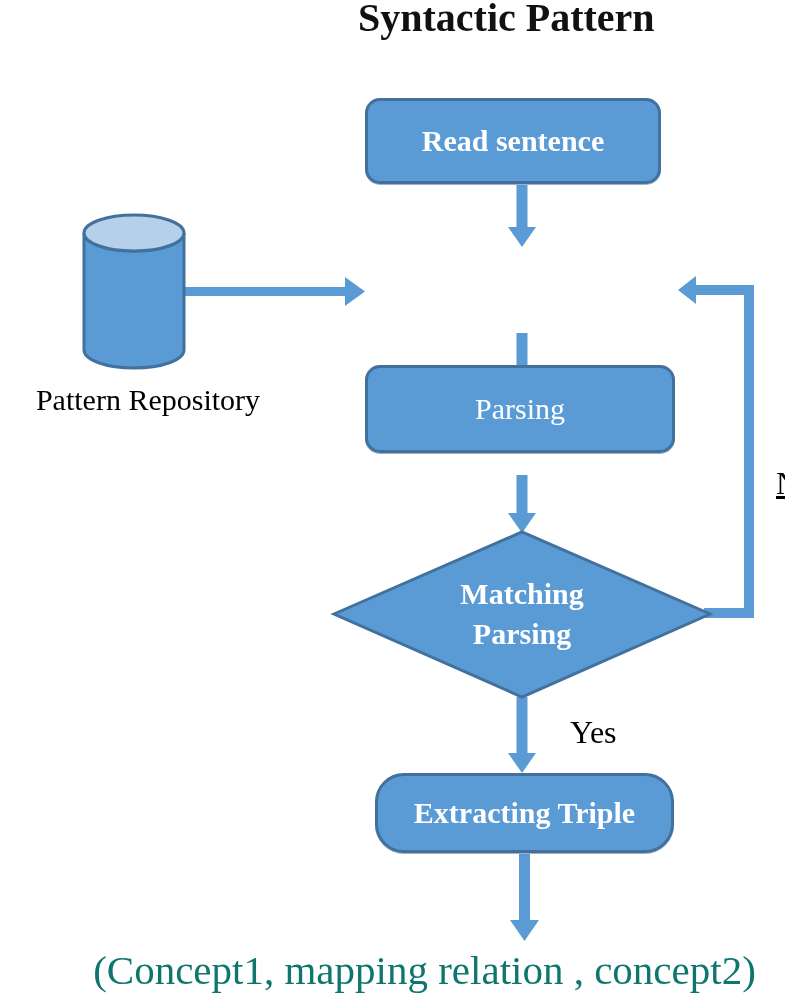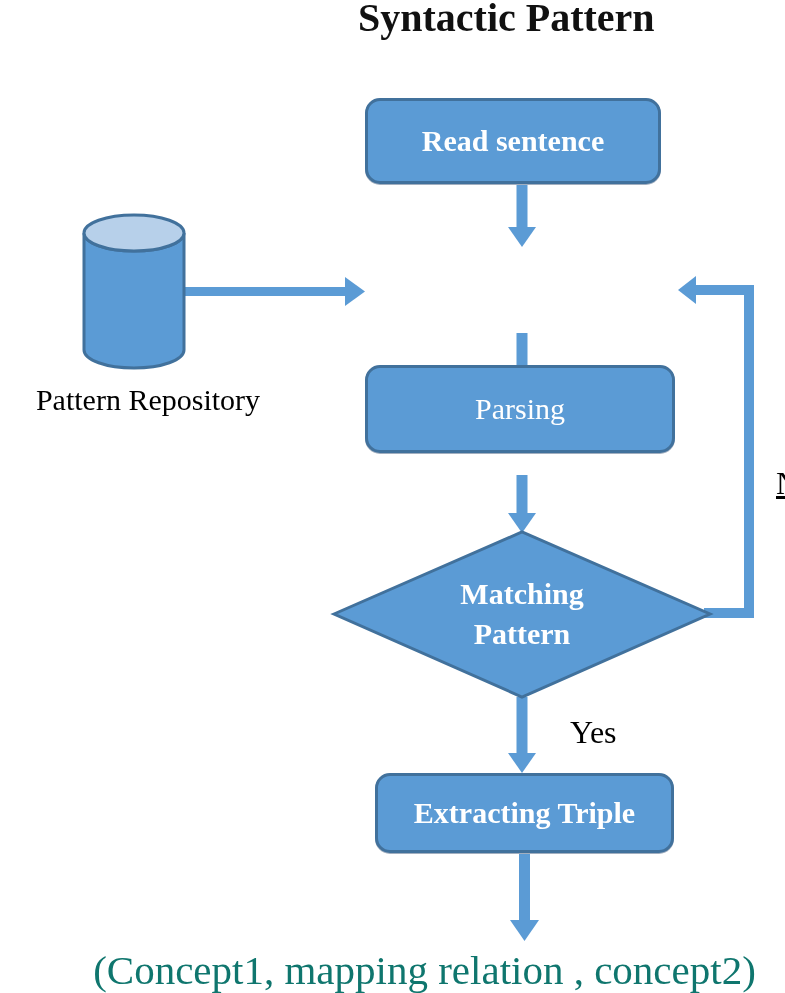--- a/index.html
+++ b/index.html
@@ -40,21 +40,21 @@
   .node .label {
     color: #ffffff;
     font-size: 30px;
     font-weight: bold;
     text-align: center;
     white-space: pre;
   }
   .node.read-sentence { left: 333px; top: 98px;  width: 296px; height: 86px; }
   .node.read-pattern  { left: 333px; top: 246px; width: 308px; height: 85px; }
   .node.parsing       { left: 333px; top: 365px; width: 310px; height: 88px; }
-  .node.extracting    { left: 343px; top: 773px; width: 299px; height: 80px; }
+  .node.extracting    { left: 343px; top: 773px; width: 299px; height: 80px; border-radius: 29px; }
   .node.parsing .label { font-weight: normal; }
   .diamond-label {
     position: absolute;
     left: 390px; top: 568px;
     width: 200px; height: 92px;
     display: flex;
     align-items: center;
     justify-content: center;
     text-align: center;
     color: #ffffff;
@@ -141,21 +141,21 @@
 
   <div class="node parsing">
     <span class="label">Parsing</span>
   </div>
 
   <div class="node extracting">
     <span class="label">Extracting Triple</span>
   </div>
 
   <div class="diamond-label">Matching
-Pattern</div>
+Parsing</div>
 
   <div class="repo-label">Pattern Repository</div>
 
   <div class="edge-label no">No</div>
   <div class="edge-label yes">Yes</div>
 
   <div class="output-text">(Concept1, mapping relation , concept2)</div>
 
 </div>
 

